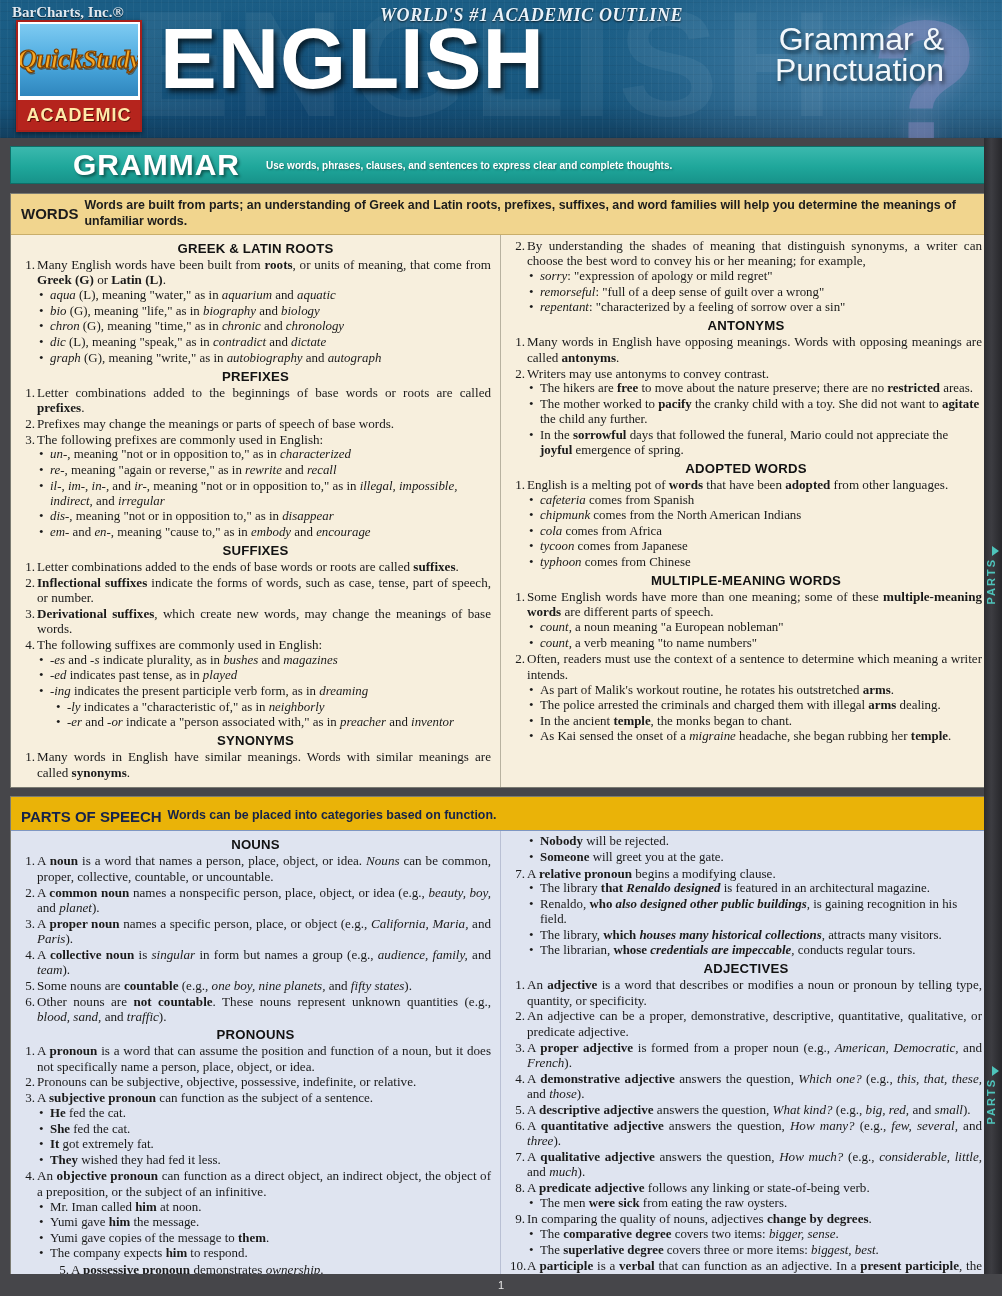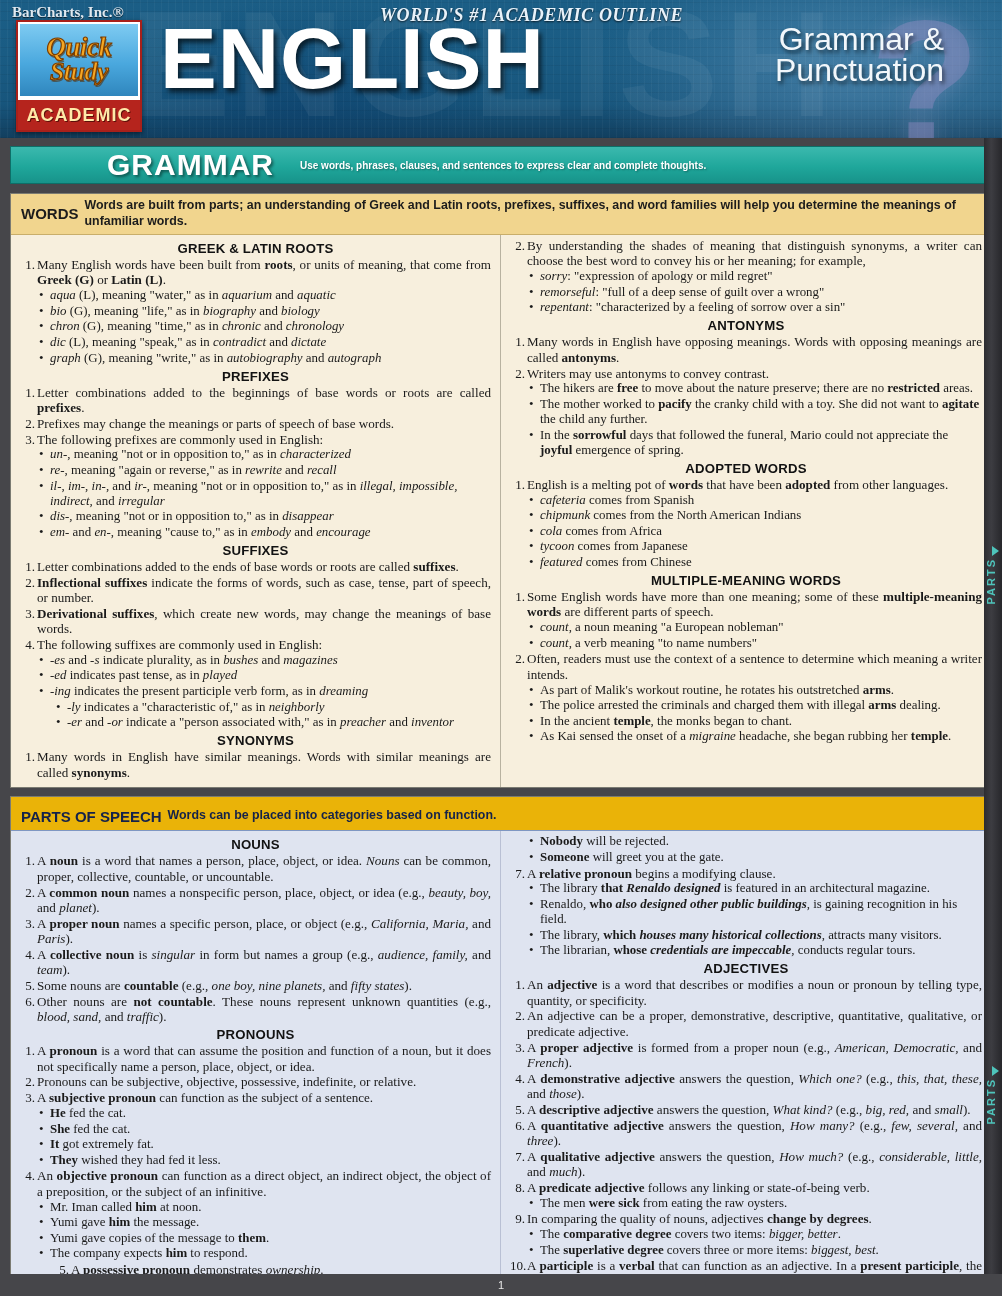--- a/index.html
+++ b/index.html
@@ -61,21 +61,21 @@
     position: absolute; left: 16px; top: 20px;
     width: 126px; height: 112px;
     border: 2px solid #a8201a;
     background: #f4efe6;
     box-shadow: 0 2px 5px rgba(0,0,0,.5);
   }
   .logo-top {
     height: 76px;
     background: linear-gradient(180deg, #7ecbf2 0%, #4aa8de 55%, #2f86bd 100%);
     border: 2px solid #fff;
-    display: flex; flex-direction: column;
+    display: flex; flex-direction: row;
     align-items: center; justify-content: center;
     overflow: hidden;
   }
   .logo-quick, .logo-study {
     font-family: "Liberation Serif", serif;
     font-style: italic; font-weight: 700;
     font-size: 27px; line-height: .95;
     color: #f5a623;
     -webkit-text-stroke: 1.2px #7a3d00;
     text-shadow: 1px 2px 0 rgba(80,40,0,.55);
@@ -128,21 +128,21 @@
     background: #46464a;
     padding: 8px 10px 0 10px;
   }
 
   
   .grammar-banner {
     display: flex; align-items: center;
     height: 38px;
     background: linear-gradient(180deg, #3bb9ae 0%, #1fa79b 55%, #17938a 100%);
     border: 1px solid #0d6f68;
-    padding-left: 96px;
+    padding-left: 62px;
     margin-bottom: 9px;
   }
   .grammar-word {
     font-family: "Liberation Sans", sans-serif;
     font-weight: 700; font-size: 30px;
     color: #fff;
     letter-spacing: 1px;
     text-shadow: 2px 2px 3px rgba(0,0,0,.45);
   }
   .grammar-desc {
@@ -380,21 +380,21 @@
               </ul>
             </ol>
             <div class="sec-head">ADOPTED WORDS</div>
             <ol class="numlist">
               <li class=""><span class="num">1.</span>English is a melting pot of <b>words</b> that have been <b>adopted</b> from other languages.</li>
               <ul class="bul">
                 <li><i>cafeteria</i> comes from Spanish</li>
                 <li><i>chipmunk</i> comes from the North American Indians</li>
                 <li><i>cola</i> comes from Africa</li>
                 <li><i>tycoon</i> comes from Japanese</li>
-                <li><i>featured</i> comes from Chinese</li>
+                <li><i>typhoon</i> comes from Chinese</li>
               </ul>
             </ol>
             <div class="sec-head">MULTIPLE-MEANING WORDS</div>
             <ol class="numlist">
               <li class=""><span class="num">1.</span>Some English words have more than one meaning; some of these <b>multiple-meaning words</b> are different parts of speech.</li>
               <ul class="bul">
                 <li><i>count</i>, a noun meaning "a European nobleman"</li>
                 <li><i>count</i>, a verb meaning "to name numbers"</li>
               </ul>
               <li class=""><span class="num">2.</span>Often, readers must use the context of a sentence to determine which meaning a writer intends.</li>
@@ -472,21 +472,21 @@
               <li class=""><span class="num">4.</span>A <b>demonstrative adjective</b> answers the question, <i>Which one?</i> (e.g., <i>this, that, these,</i> and <i>those</i>).</li>
               <li class=""><span class="num">5.</span>A <b>descriptive adjective</b> answers the question, <i>What kind?</i> (e.g., <i>big, red,</i> and <i>small</i>).</li>
               <li class=""><span class="num">6.</span>A <b>quantitative adjective</b> answers the question, <i>How many?</i> (e.g., <i>few, several,</i> and <i>three</i>).</li>
               <li class=""><span class="num">7.</span>A <b>qualitative adjective</b> answers the question, <i>How much?</i> (e.g., <i>considerable, little,</i> and <i>much</i>).</li>
               <li class=""><span class="num">8.</span>A <b>predicate adjective</b> follows any linking or state-of-being verb.</li>
               <ul class="bul">
                 <li>The men <b>were sick</b> from eating the raw oysters.</li>
               </ul>
               <li class=""><span class="num">9.</span>In comparing the quality of nouns, adjectives <b>change by degrees</b>.</li>
               <ul class="bul">
-                <li>The <b>comparative degree</b> covers two items: <i>bigger, better</i>.</li>
+                <li>The <b>comparative degree</b> covers two items: <i>bigger, sense</i>.</li>
                 <li>The <b>superlative degree</b> covers three or more items: <i>biggest, best</i>.</li>
               </ul>
               <li class=""><span class="num">10.</span>A <b>participle</b> is a <b>verbal</b> that can function as an adjective. In a <b>present participle</b>, the verb ends with the suffix <i>-ing</i>. (<b>NOTE</b>: A verbal is a verb form that can function as a noun, an adjective, or an adverb.)</li>
             </ol>
           </div>
       </div>
     </div>
   </div>
 
   <div class="edge">

